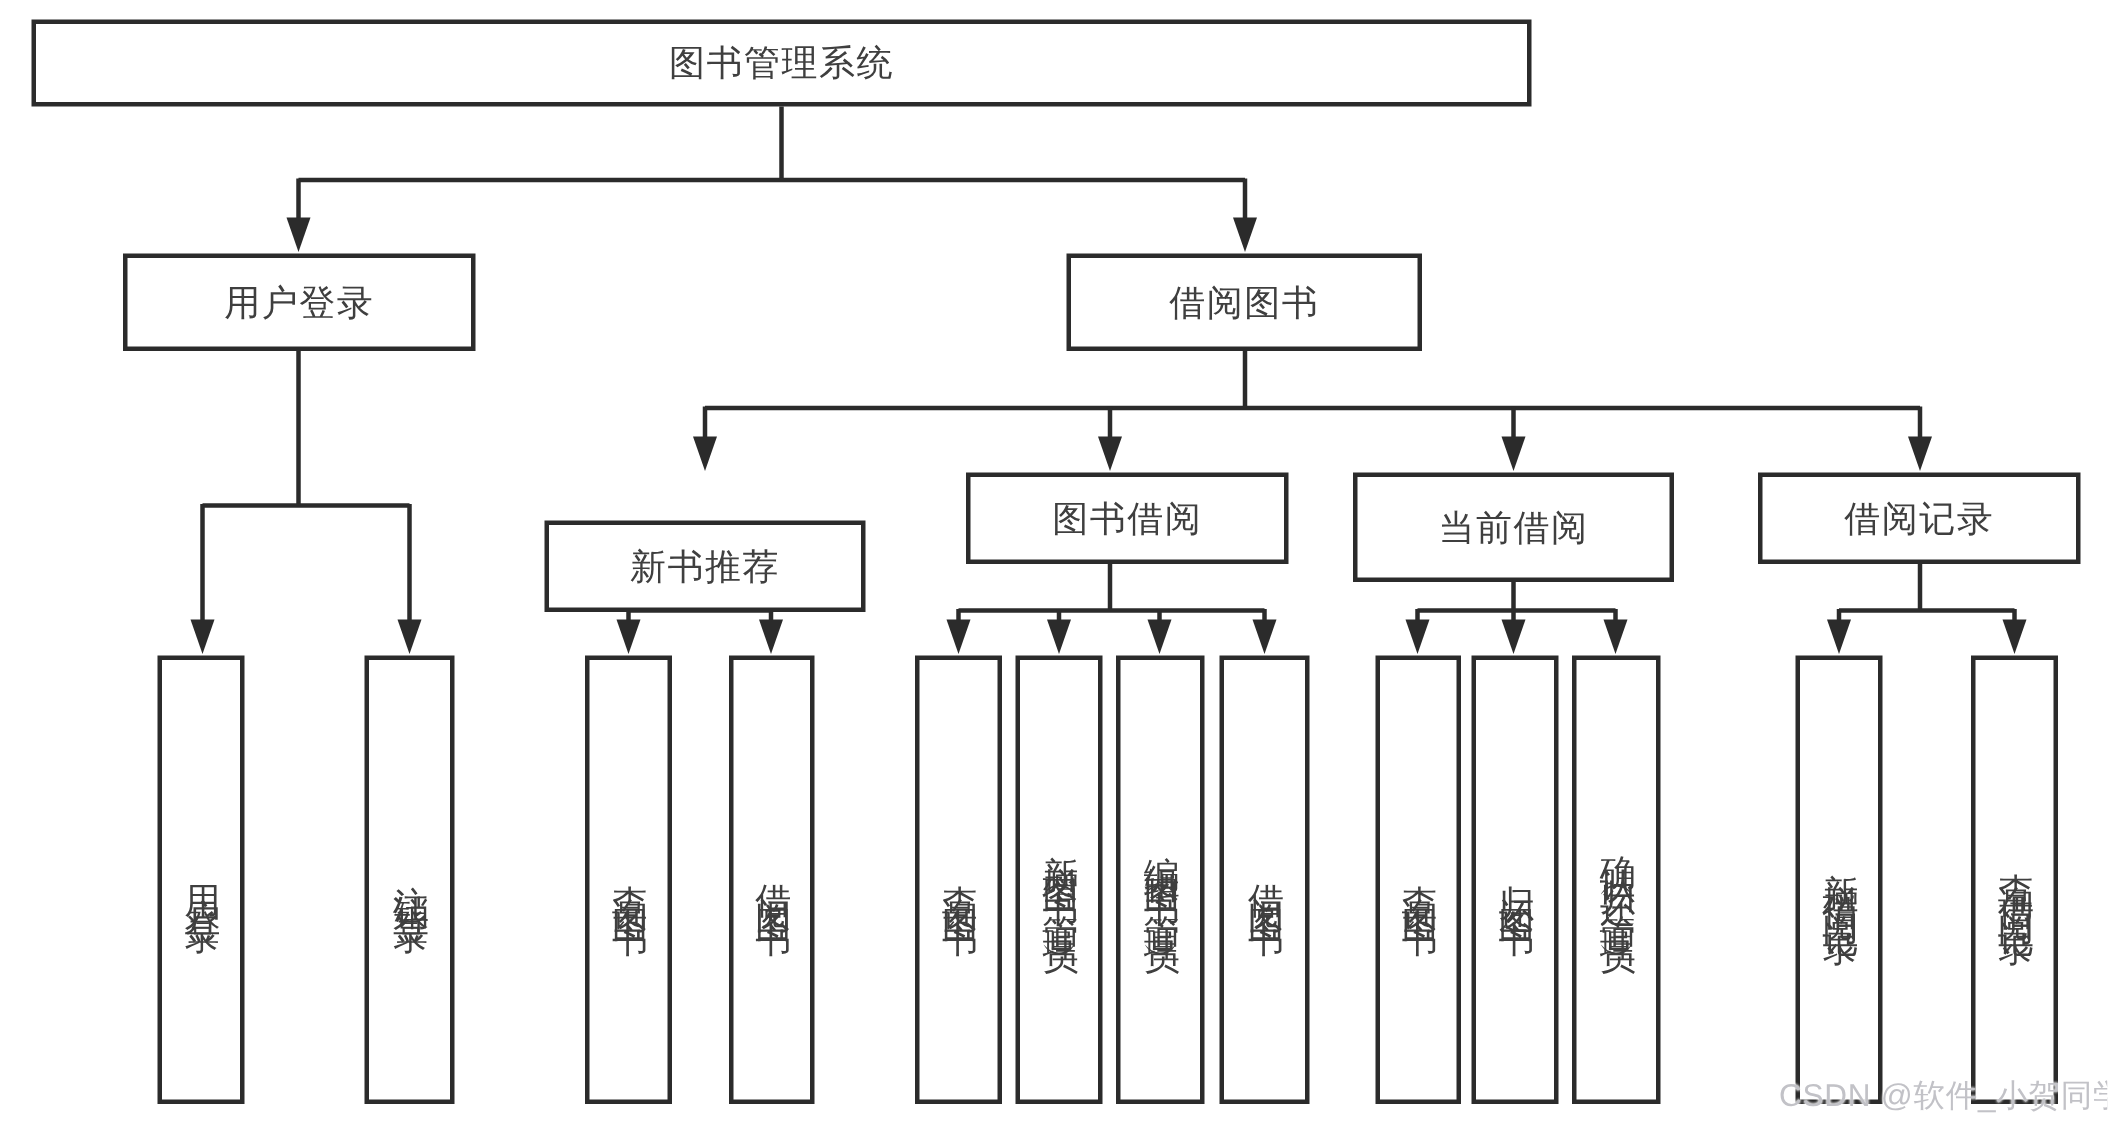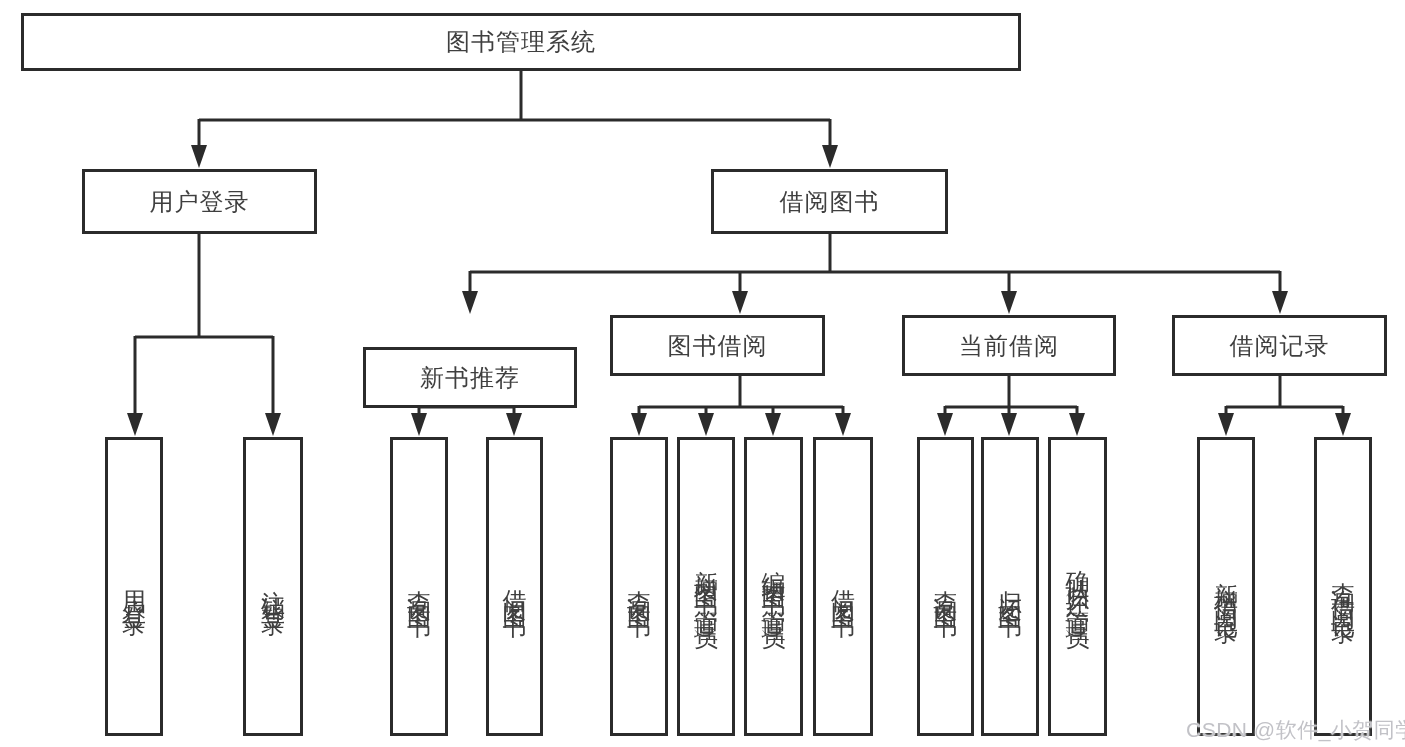--- a/index.html
+++ b/index.html
@@ -24,22 +24,22 @@
     position:absolute;left:1186px;top:716px;
     font-size:21px;letter-spacing:0.5px;color:#c2c2c7;
     text-shadow:0 0 2px #ffffff,0 0 2px #ffffff;
     white-space:nowrap;z-index:5;
   }
   
   #n-root{left:21px;top:13px;width:1000px;height:58px;}
   #n-userlogin{left:82px;top:169px;width:235px;height:65px;}
   #n-bookmgmt{left:711px;top:169px;width:237px;height:65px;}
   #n-newrec{left:363px;top:315px;width:214px;height:61px;margin-top:32px;}
-  #n-borrowing{left:610px;top:315px;width:215px;height:61px;}
-  #n-current{left:902px;top:315px;width:214px;height:61px;}
+  #n-borrowing{left:644px;top:315px;width:215px;height:61px;}
+  #n-current{left:902px;top:315px;width:214px;height:73px;}
   #n-records{left:1172px;top:315px;width:215px;height:61px;}
   #l-login{left:105px;top:437px;width:58px;height:299px;}
   #l-logout{left:243px;top:437px;width:60px;height:299px;}
   #l-query1{left:390px;top:437px;width:58px;height:299px;}
   #l-borrow1{left:486px;top:437px;width:57px;height:299px;}
   #l-query2{left:610px;top:437px;width:58px;height:299px;}
   #l-add{left:677px;top:437px;width:58px;height:299px;}
   #l-edit{left:744px;top:437px;width:59px;height:299px;}
   #l-borrow2{left:813px;top:437px;width:60px;height:299px;}
   #l-query3{left:917px;top:437px;width:57px;height:299px;}

